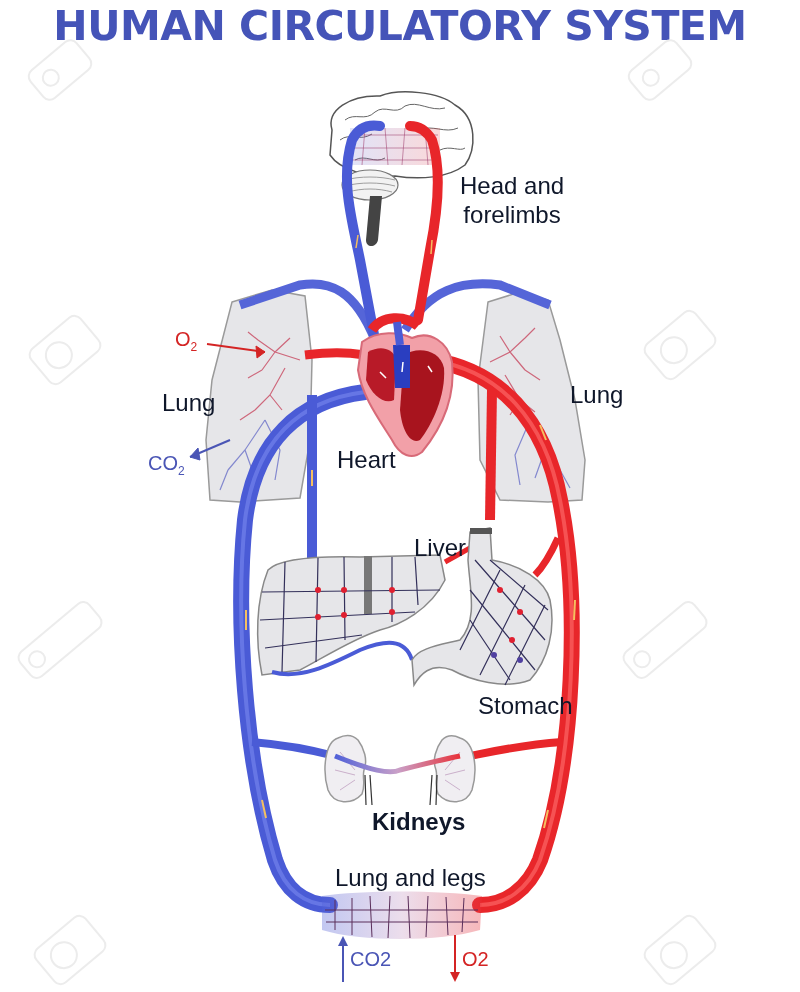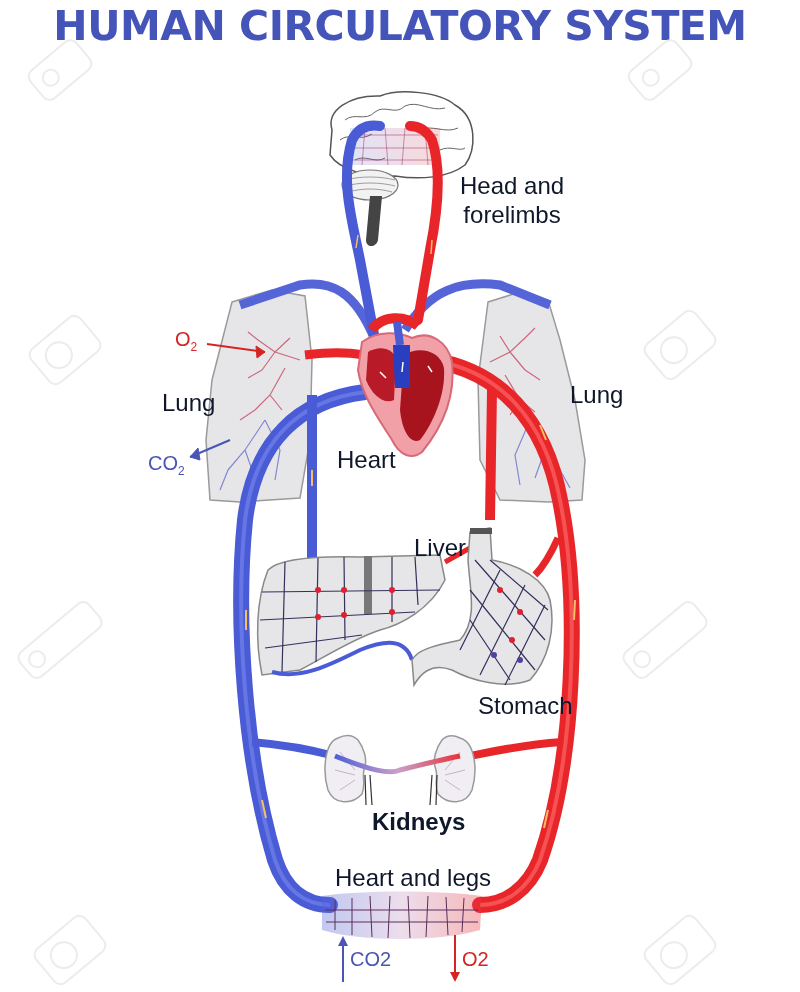--- a/index.html
+++ b/index.html
@@ -237,18 +237,18 @@
 <div class="lbl" style="left:460px; top:172px;">
   <div>Head and</div>
   <div>forelimbs</div>
 </div>
 <div class="lbl" style="left:162px; top:389px;">Lung</div>
 <div class="lbl" style="left:570px; top:381px;">Lung</div>
 <div class="lbl" style="left:337px; top:446px;">Heart</div>
 <div class="lbl" style="left:392px; top:534px;margin-left:22px;">Liver</div>
 <div class="lbl" style="left:462px; top:692px;margin-left:16px;">Stomach</div>
 <div class="lbl" style="left:372px; top:808px;font-weight:bold;">Kidneys</div>
-<div class="lbl" style="left:335px; top:864px;">Heart and legs</div>
+<div class="lbl" style="left:335px; top:864px;">Lung and legs</div>
 
 <div class="gas o2" style="left:175px; top:328px;"><span>O</span><sub>2</sub></div>
 <div class="gas co2" style="left:148px; top:452px;"><span>CO</span><sub>2</sub></div>
 <div class="gas co2" style="left:350px; top:948px;">CO2</div>
 <div class="gas o2" style="left:462px; top:948px;">O2</div>
 
 </body></html>

